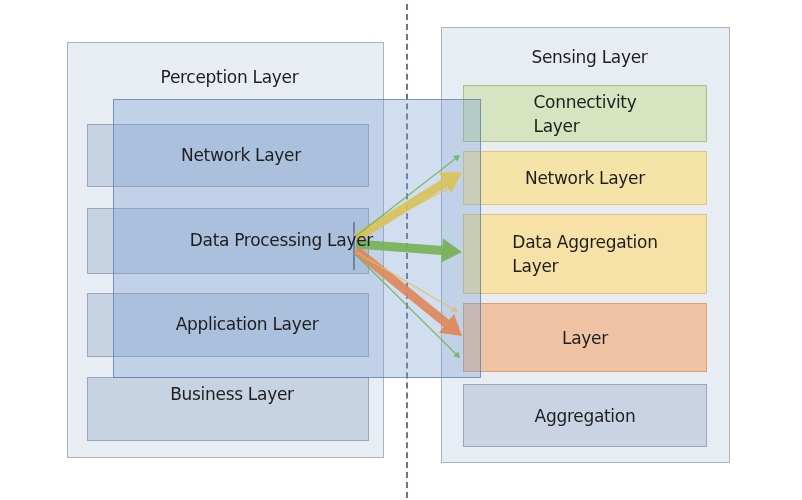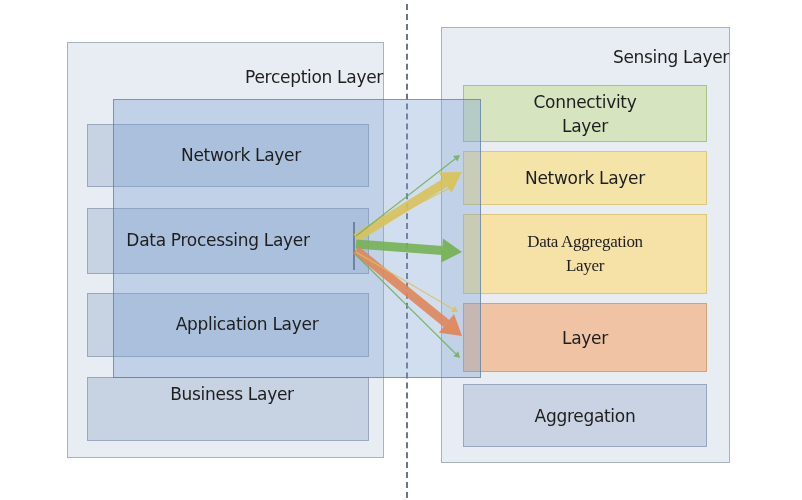--- a/index.html
+++ b/index.html
@@ -7,27 +7,27 @@
     width: 802px; height: 500px; position: relative; overflow: hidden;
     background: #ffffff;
     font-family: "DejaVu Sans", "Liberation Sans", sans-serif;
     color: #1e1e1e;
   }
   .panel {
     position: absolute; box-sizing: border-box;
     border: 1.5px solid #a9b2c0; background: #e8ecf3;
   }
   .panel-title {
-    position: absolute; left: 8px; right: 0; text-align: right;
+    position: absolute; left: 8px; right: 0; text-align: center;
     font-size: 17px; letter-spacing: -0.3px;
   }
   .box {
     position: absolute; box-sizing: border-box;
     display: flex; align-items: center; justify-content: center;
-    text-align: center; font-size: 17px; line-height: 24px; letter-spacing: -0.3px;
+    font-size: 17px; line-height: 24px; letter-spacing: -0.3px;
   }
   .lbox { background: #c7d2e2; border: 1.5px solid #9aa8bd; }
   .overlay {
     position: absolute; left: 113px; top: 99px; width: 368px; height: 279px;
     box-sizing: border-box; background: rgba(120,160,210,0.35);
     border: 1.5px solid rgba(90,120,170,0.7); z-index: 3; pointer-events: none;
   }
   .llabel { position: absolute; z-index: 5; text-align: center; font-size: 17px; letter-spacing: -0.3px; }
   .divider {
     position: absolute; left: 406px; top: 4px; height: 494px; width: 0;
@@ -53,39 +53,39 @@
 </div>
 <div class="box" style="left:463px; top:85px; width:244px; height:57px; background:#d6e4c0; border:1.5px solid #a9c08a;">
   <div>
       <div>Connectivity</div>
       <div>Layer</div>
     </div>
 </div>
 <div class="box" style="left:463px; top:151px; width:244px; height:54px; background:#f4e4a8; border:1.5px solid #dcc87c;">
   <div>Network Layer</div>
 </div>
-<div class="box" style="left:463px; top:214px; width:244px; height:80px; background:#f6e2a6; border:1.5px solid #dcc67a;font-family:Liberation Serif, serif;">
+<div class="box" style="left:463px; top:214px; width:244px; height:80px; background:#f6e2a6; border:1.5px solid #dcc67a;">
   <div>
       <div>Data Aggregation</div>
       <div>Layer</div>
     </div>
 </div>
 <div class="box" style="left:463px; top:303px; width:244px; height:69px; background:#f0c3a4; border:1.5px solid #d79f7a;">
   <div>
       <div>Layer</div>
     </div>
 </div>
 <div class="box" style="left:463px; top:384px; width:244px; height:63px; background:#c9d3e3; border:1.5px solid #98a7be;">
   <div>Aggregation</div>
 </div>
 
 <div class="overlay"></div>
 
 <div class="llabel" style="left:113px; width:256px; top:145px;">Network Layer</div>
-<div class="llabel" style="left:73px; width:290px; top:230px;">Data Processing Layer</div>
+<div class="llabel" style="left:83px; width:290px; top:230px;text-align:right;">Data Processing Layer</div>
 <div class="llabel" style="left:102px; width:290px; top:314px;">Application Layer</div>
 <div class="llabel" style="left:87px; width:290px; top:384px;">Business Layer</div>
 
 <svg id="arrows" width="802" height="500">
   <line x1="354" y1="222" x2="354" y2="270" stroke="#5c6f8f" stroke-width="1.5"></line>
   <g id="arrow-group">
       <line x1="356" y1="238" x2="445.02206182091817" y2="182.5711690549" stroke="#d9c35a" stroke-width="9" opacity="0.9"></line>
       <polygon points="462,172 451.3647632538582,192.7579319623491 438.67936038797814,172.3844061474509" fill="#d9c35a" opacity="0.95"></polygon>
       <line x1="356" y1="244" x2="442.05671759026774" y2="250.49484661058625" stroke="#76b255" stroke-width="9" opacity="0.9"></line>
       <polygon points="462,252 441.1536255566195,262.4608160564256 442.959809623916,238.5288771647469" fill="#76b255" opacity="0.95"></polygon>

